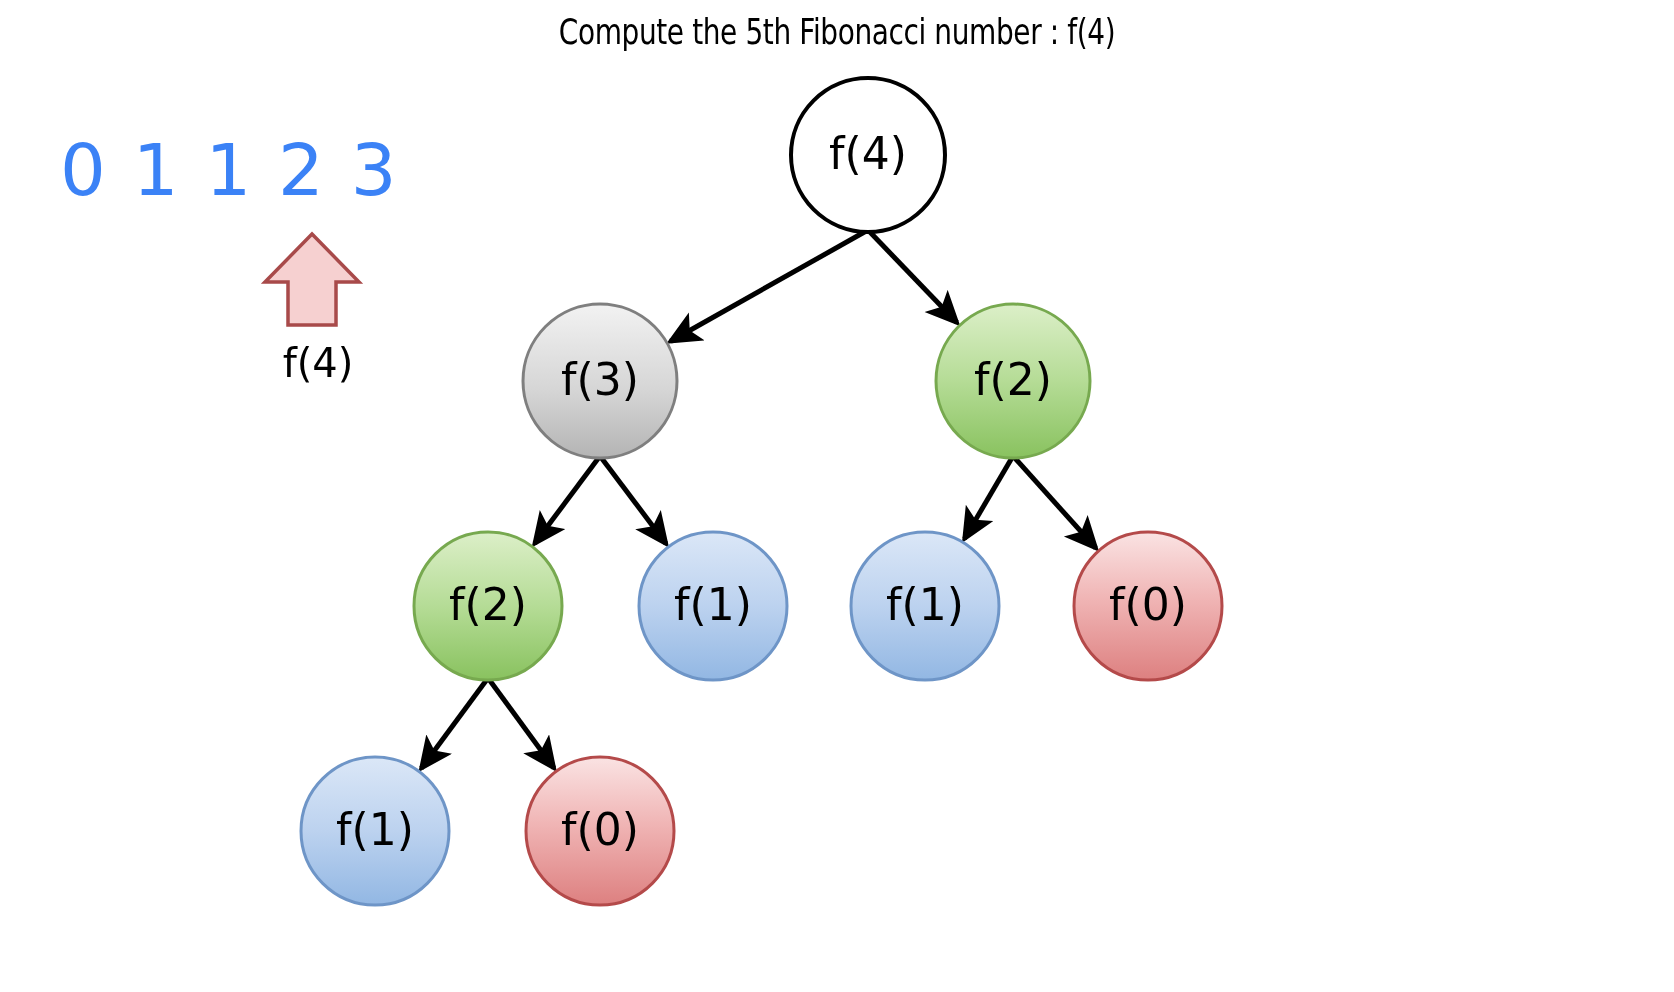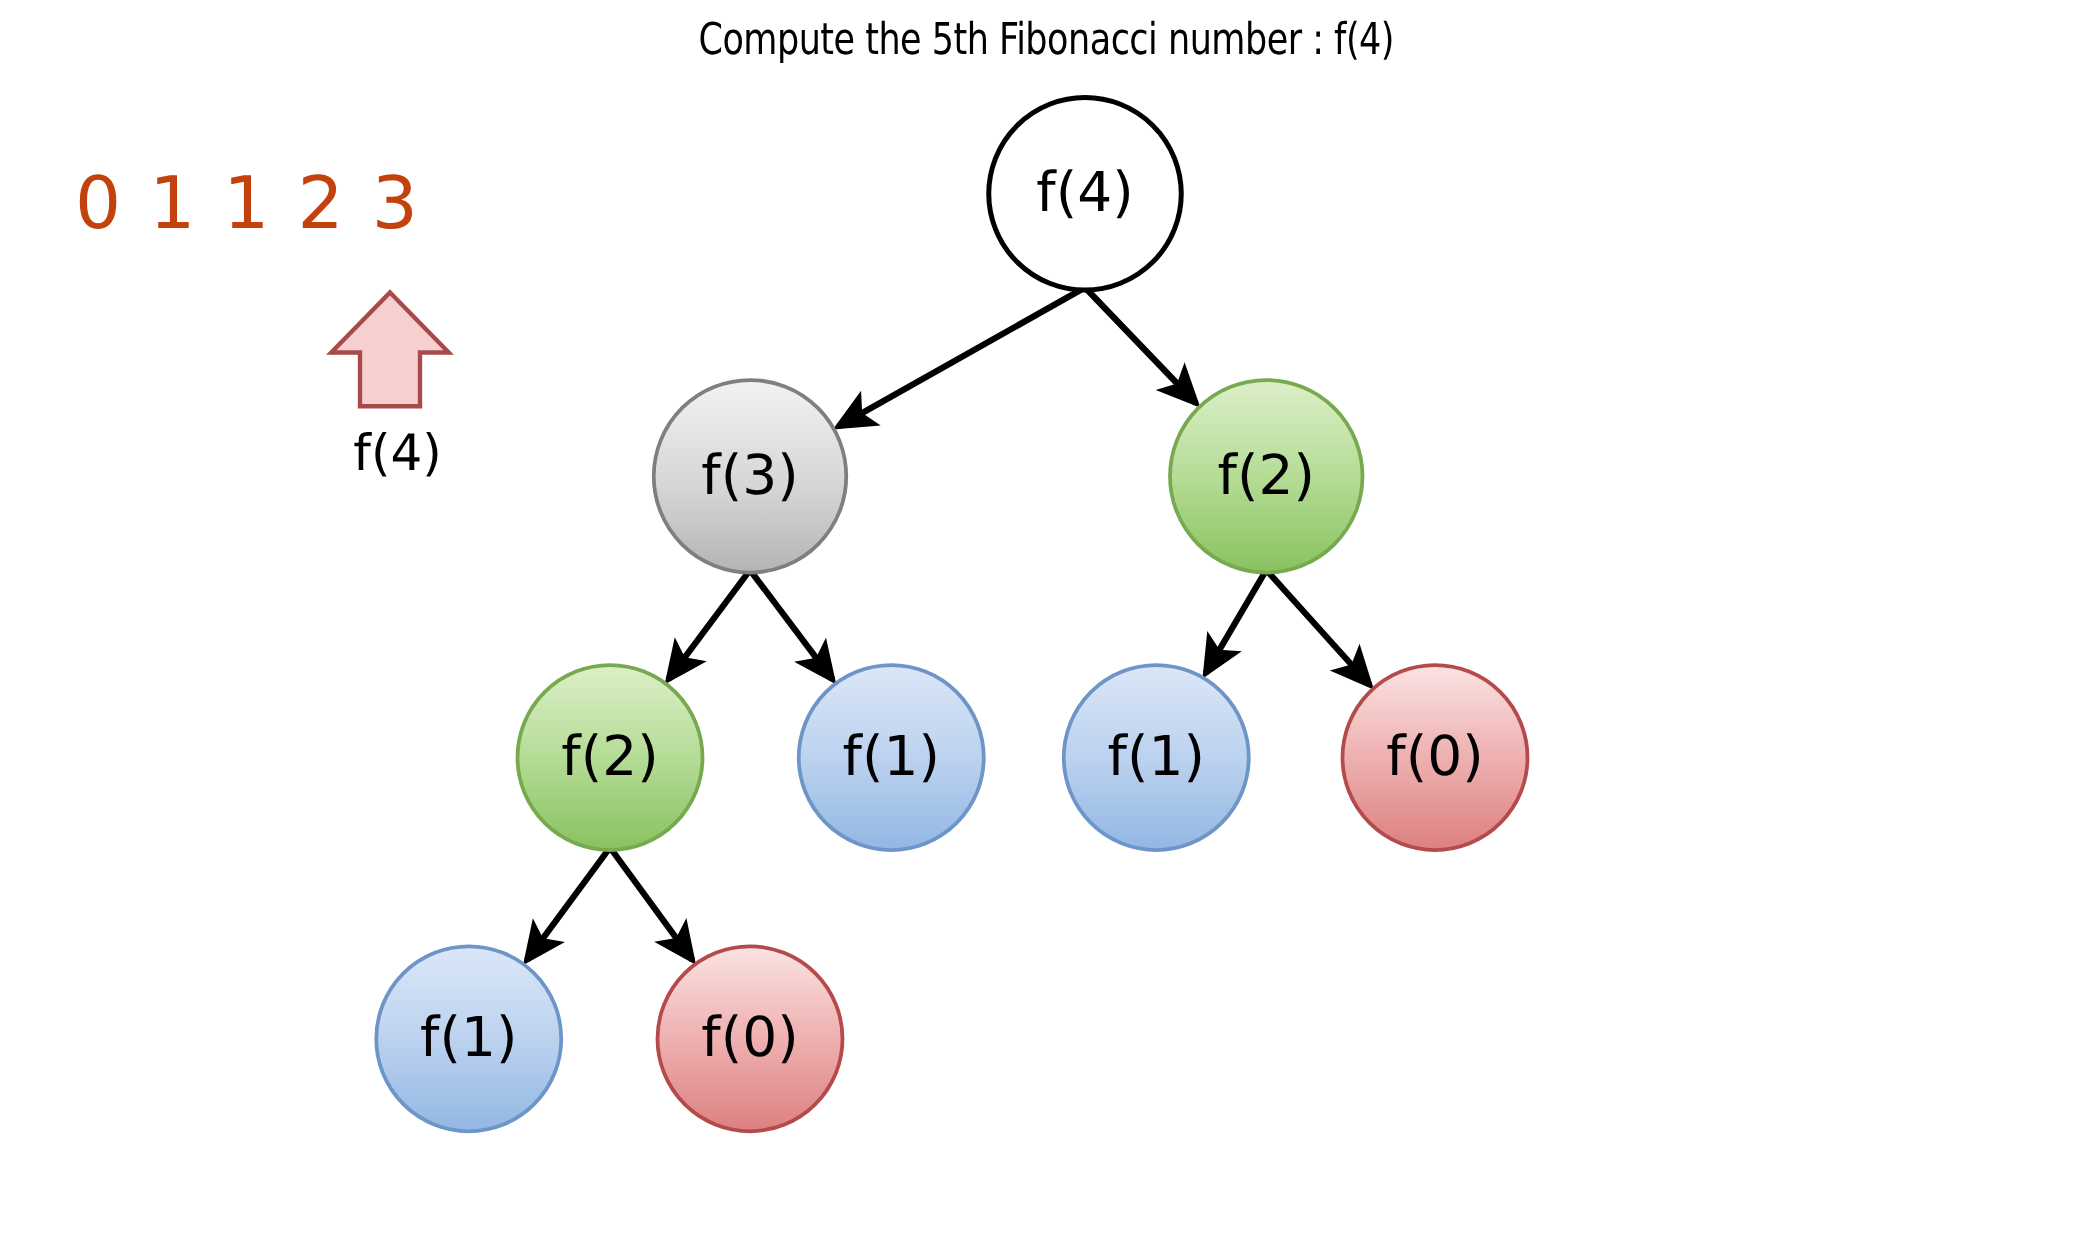--- a/index.html
+++ b/index.html
@@ -39,23 +39,23 @@
     left: 55px;
     top: 128px;
     width: 340px;
     height: 270px;
   }
   #seq-numbers {
     position: absolute;
     left: 5px;
     top: 0px;
     font-family: "DejaVu Sans", "Liberation Sans", sans-serif;
-    font-size: 58px;
+    font-size: 72px;
     font-weight: 400;
-    color: #c2410c;
+    color: #3b82f6;
     white-space: nowrap;
     letter-spacing: 2px;
   }
   #seq-arrow {
     position: absolute;
     left: 205px;
     top: 100px;
   }
   #seq-label {
     position: absolute;

